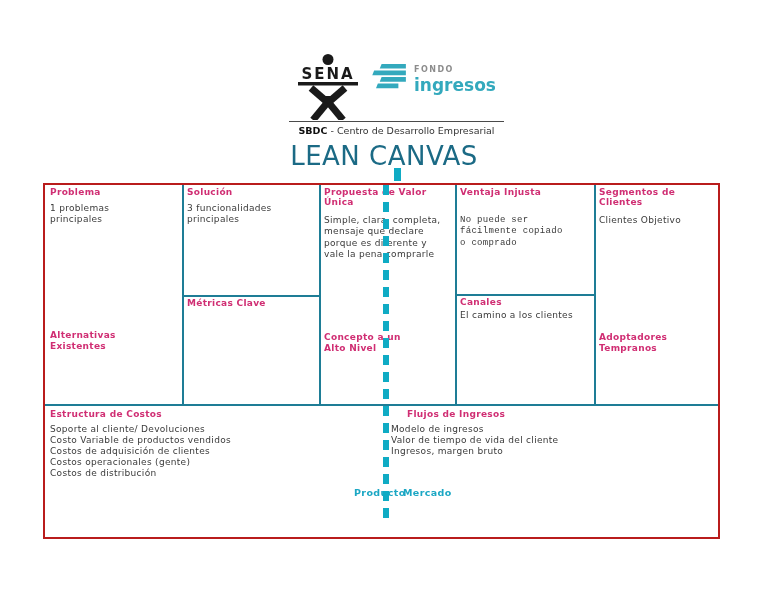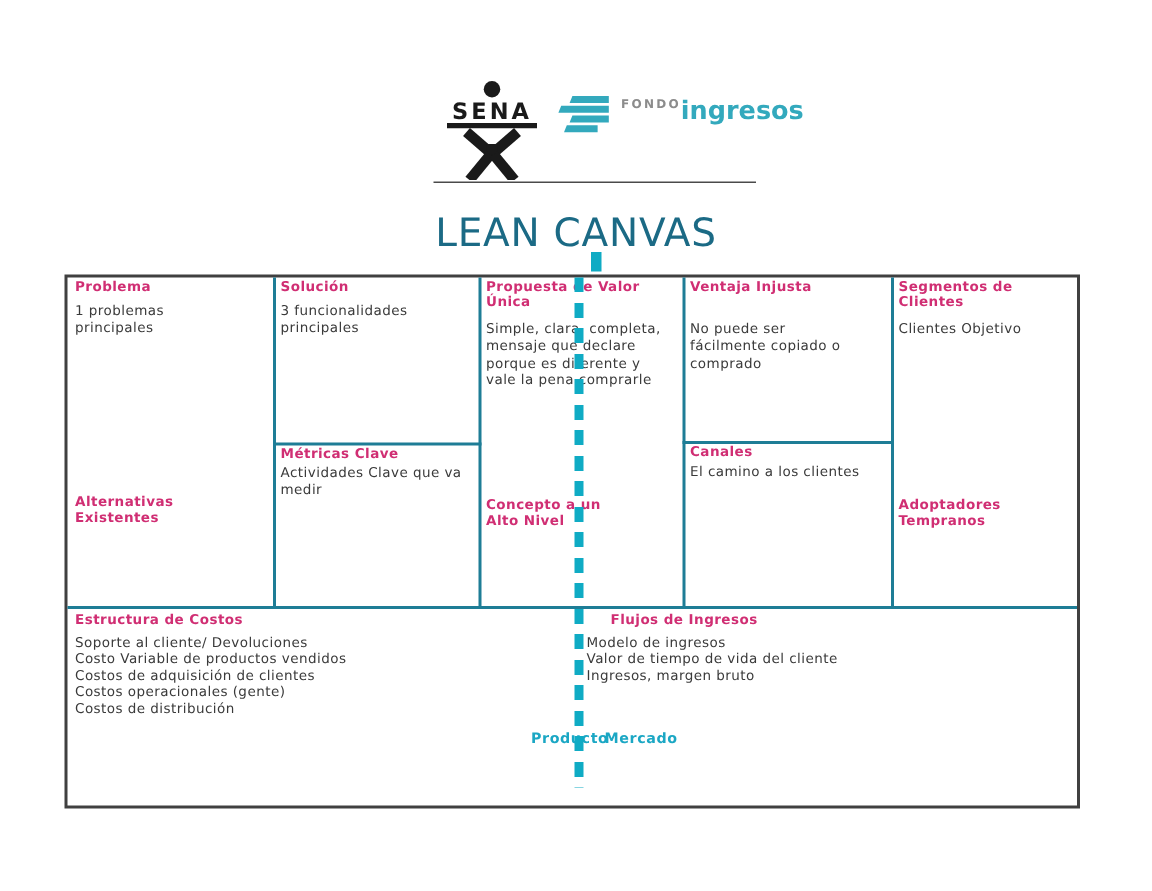--- a/index.html
+++ b/index.html
@@ -4,35 +4,35 @@
 <style>
   * { margin:0; padding:0; box-sizing:border-box; }
   html,body { background:#ffffff; }
   .page {
     position:relative; width:768px; height:594px; background:#ffffff;
     font-family:"DejaVu Sans", "Liberation Sans", sans-serif; overflow:hidden;
   }
   
   .sena-logo { position:absolute; left:297px; top:54px; width:62px; height:66px; }
   .fondo-logo { position:absolute; left:371px; top:63px; display:flex; align-items:flex-start; gap:5px; }
-  .fondo-text { display:flex; flex-direction:row; }
+  .fondo-text { display:flex; flex-direction:column; }
   .fondo-word { font-size:8px; letter-spacing:1.5px; color:#8c8c8c; font-weight:bold; margin-top:2px; }
   .emprender-word { font-size:17px; font-weight:bold; color:#33a9bd; letter-spacing:0px; margin-top:1px; }
   .logo-divider { position:absolute; left:289px; top:121px; width:215px; height:1px; background:#4a4a4a; }
   .sbdc-line { position:absolute; left:274px; top:125px; width:245px; text-align:center; font-size:9.5px; color:#333; }
   .sbdc-line b { color:#111; }
   
   .main-title {
     position:absolute; left:0; top:141px; width:768px; text-align:center;
     font-size:26px; color:#1b6a85; letter-spacing:0.5px;
   }
   
   .canvas-table {
     position:absolute; left:43px; top:183px; width:677px; height:356px;
-    border:2px solid #404040; background:#fff;
+    border:2px solid #b91c1c; background:#fff;
   }
   .gridline { position:absolute; background:#1e7d96; }
   .v1 { left:137px; top:0; width:2px; height:221px; }
   .v2 { left:274px; top:0; width:2px; height:221px; }
   .v3 { left:410px; top:0; width:2px; height:221px; }
   .v4 { left:549px; top:0; width:2px; height:221px; }
   .h-col2 { left:137px; top:110px; width:139px; height:2px; }
   .h-col4 { left:410px; top:109px; width:141px; height:2px; }
   .h-bottom { left:0; top:219px; width:673px; height:2px; }
   .dashed-line {
@@ -76,20 +76,24 @@
         <polygon points="7,22 29,22 29,27 5,27"></polygon>
       </g>
     </svg>
     <div class="fondo-text">
       <span class="fondo-word">FONDO</span>
       <span class="emprender-word">ingresos</span>
     </div>
   </div>
 
   <div class="logo-divider"></div>
+  <div class="sbdc-line">
+    <b>SBDC</b>
+    <span>- Centro de Desarrollo Empresarial</span>
+  </div>
 
   <div class="main-title">LEAN CANVAS</div>
 
   <div class="top-tick"></div>
 
   <div class="canvas-table">
     <div class="gridline v1"></div>
     <div class="gridline v2"></div>
     <div class="gridline v3"></div>
     <div class="gridline v4"></div>
@@ -99,28 +103,27 @@
     <div class="dashed-line"></div>
 
     <div class="cell-title" style="left:5px; top:2px;">Problema</div>
     <div class="cell-body" style="left:5px; top:18px; width:82px;">1 problemas principales</div>
     <div class="cell-accent" style="left:5px; top:145px; width:72px;">Alternativas Existentes</div>
 
     <div class="cell-title" style="left:142px; top:2px;">Solución</div>
     <div class="cell-body" style="left:142px; top:18px; width:96px;">3 funcionalidades principales</div>
 
     <div class="cell-title" style="left:142px; top:113px;">Métricas Clave</div>
-    <div class="cell-body" style="left:142px; top:126px; width:128px;">Actividades Clave que va medir</div>
 
     <div class="cell-title" style="left:279px; top:2px; width:128px;">Propuesta de Valor Única</div>
     <div class="cell-body" style="left:279px; top:30px; width:120px;">Simple, clara, completa, mensaje que declare porque es diferente y vale la pena comprarle</div>
     <div class="cell-accent" style="left:279px; top:147px; width:100px;">Concepto a un Alto Nivel</div>
 
     <div class="cell-title" style="left:415px; top:2px;">Ventaja Injusta</div>
-    <div class="cell-body" style="left:415px; top:30px; width:108px;">No puede ser fácilmente copiado o comprado</div>
+    <div class="cell-body" style="left:415px; top:30px; width:108px;font-family:Liberation Mono, monospace;">No puede ser fácilmente copiado o comprado</div>
 
     <div class="cell-title" style="left:415px; top:112px;">Canales</div>
     <div class="cell-body" style="left:415px; top:125px; width:130px;">El camino a los clientes</div>
 
     <div class="cell-title" style="left:554px; top:2px; width:82px;">Segmentos de Clientes</div>
     <div class="cell-body" style="left:554px; top:30px; width:118px;">Clientes Objetivo</div>
     <div class="cell-accent" style="left:554px; top:147px; width:120px;">Adoptadores Tempranos</div>
 
     <div class="cell-title" style="left:5px; top:224px;">Estructura de Costos</div>
     <div class="list-block" style="left:5px; top:239px;">

